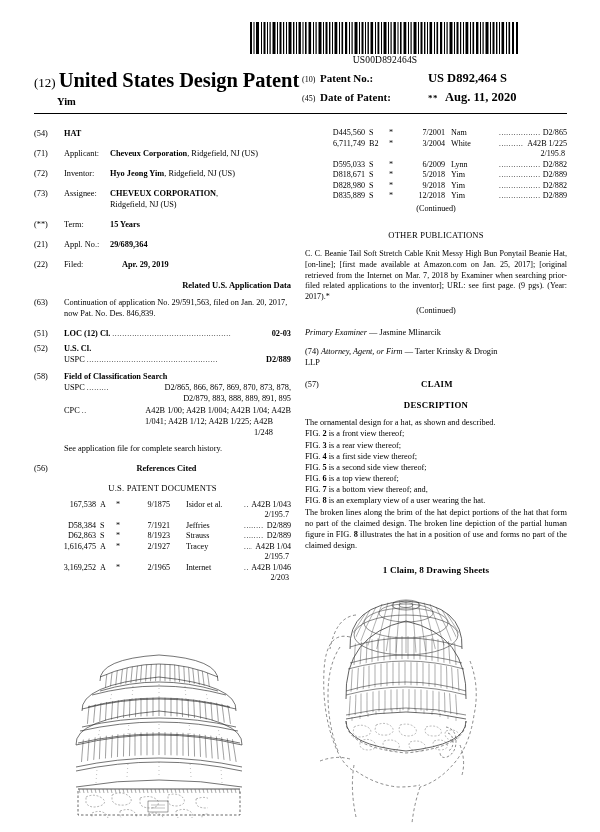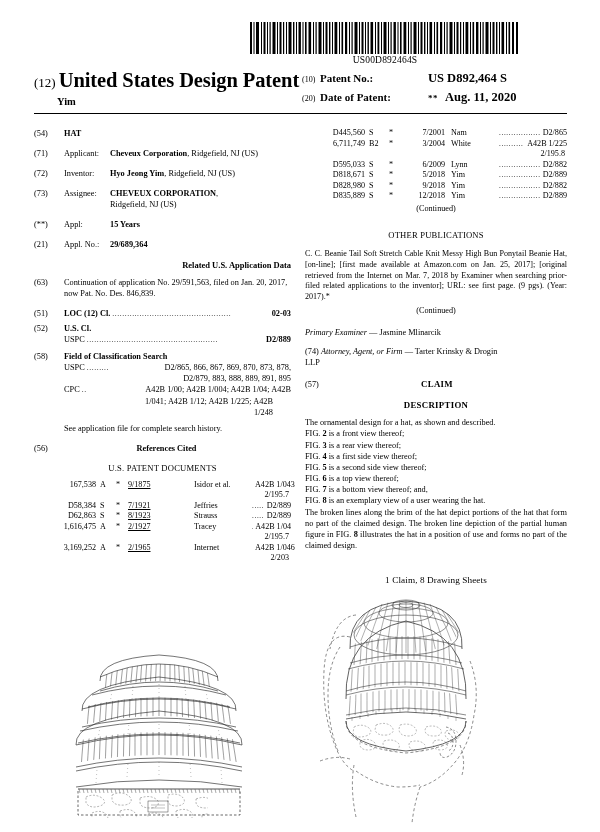--- a/index.html
+++ b/index.html
@@ -182,21 +182,21 @@
     margin-top: 2px;
   }
   .ref-row {
     display: flex;
     align-items: baseline;
     white-space: nowrap;
   }
   .ref-num   { flex: 0 0 62px; text-align: right; padding-right: 4px; }
   .ref-kind  { flex: 0 0 16px; }
   .ref-star  { flex: 0 0 12px; }
-  .ref-date  { flex: 0 0 42px; padding-right: 24px; text-decoration: underline; }
+  .ref-date  { flex: 0 0 42px; text-align: right; padding-right: 16px; }
   .ref-name  { flex: 0 0 58px; overflow: hidden; }
   .ref-dots  { flex: 1 1 auto; overflow: hidden; letter-spacing: 0.7px; font-size: 7px; }
   .ref-cls   { flex: 0 0 auto; padding-left: 3px; text-align: right; }
   .ref-sub   { text-align: right; padding-right: 2px; }
 
   
   .rref-num  { flex: 0 0 60px; text-align: right; padding-right: 4px; }
   .rref-kind { flex: 0 0 20px; }
   .rref-star { flex: 0 0 12px; }
   .rref-date { flex: 0 0 44px; text-align: right; padding-right: 6px; }
@@ -253,22 +253,22 @@
   }
   #fig-list .figline { white-space: nowrap; }
   #broken-note {
     font-size: 8.3px;
     line-height: 1.345;
     text-align: justify;
   }
   #sheets-line {
     text-align: center;
     font-size: 9.2px;
-    font-weight: normal;
-    margin-top: 24px;
+    font-weight: bold;
+    margin-top: 14px;
     letter-spacing: 0.1px;
   }
 
   
   #drawings {
     position: absolute;
     left: 0;
     top: 575px;
     width: 600px;
     height: 257px;
@@ -376,21 +376,21 @@
   </div>
   <div id="inventor-surname">Yim</div>
 
   <div id="header-right">
     <div class="hr-line">
       <span class="hr-code">(10)</span>
       <span class="hr-label">Patent No.:</span>
       <span class="hr-value">US D892,464 S</span>
     </div>
     <div class="hr-line">
-      <span class="hr-code">(20)</span>
+      <span class="hr-code">(45)</span>
       <span class="hr-label">Date of Patent:</span>
       <span class="star-mark">**</span>
       <span class="hr-value">Aug. 11, 2020</span>
     </div>
   </div>
 </div>
 <div id="rule-top"></div>
 
 <div id="col-left">
 
@@ -412,30 +412,35 @@
   </div>
 
   <div class="entry">
     <span class="num">(73)</span>
     <span class="lbl">Assignee:</span>
     <span class="body"><span class="b">CHEVEUX CORPORATION</span><span>,</span><br><span>Ridgefield, NJ (US)</span></span>
   </div>
 
   <div class="entry">
     <span class="num">(**)</span>
-    <span class="lbl">Appl:</span>
+    <span class="lbl">Term:</span>
     <span class="body b">15 Years</span>
   </div>
 
   <div class="entry">
     <span class="num">(21)</span>
     <span class="lbl">Appl. No.:</span>
     <span class="body b">29/689,364</span>
   </div>
 
+  <div class="entry">
+    <span class="num">(22)</span>
+    <span class="lbl">Filed:</span>
+    <span class="body b" style="padding-left:12px">Apr. 29, 2019</span>
+  </div>
 
   <div class="ctr-head">Related U.S. Application Data</div>
 
   <div class="entry">
     <span class="num">(63)</span>
     <span class="body">Continuation of application No. 29/591,563, filed on Jan. 20, 2017, now Pat. No. Des. 846,839.</span>
   </div>
 
   <div class="entry entry-tight">
     <span class="num">(51)</span>

